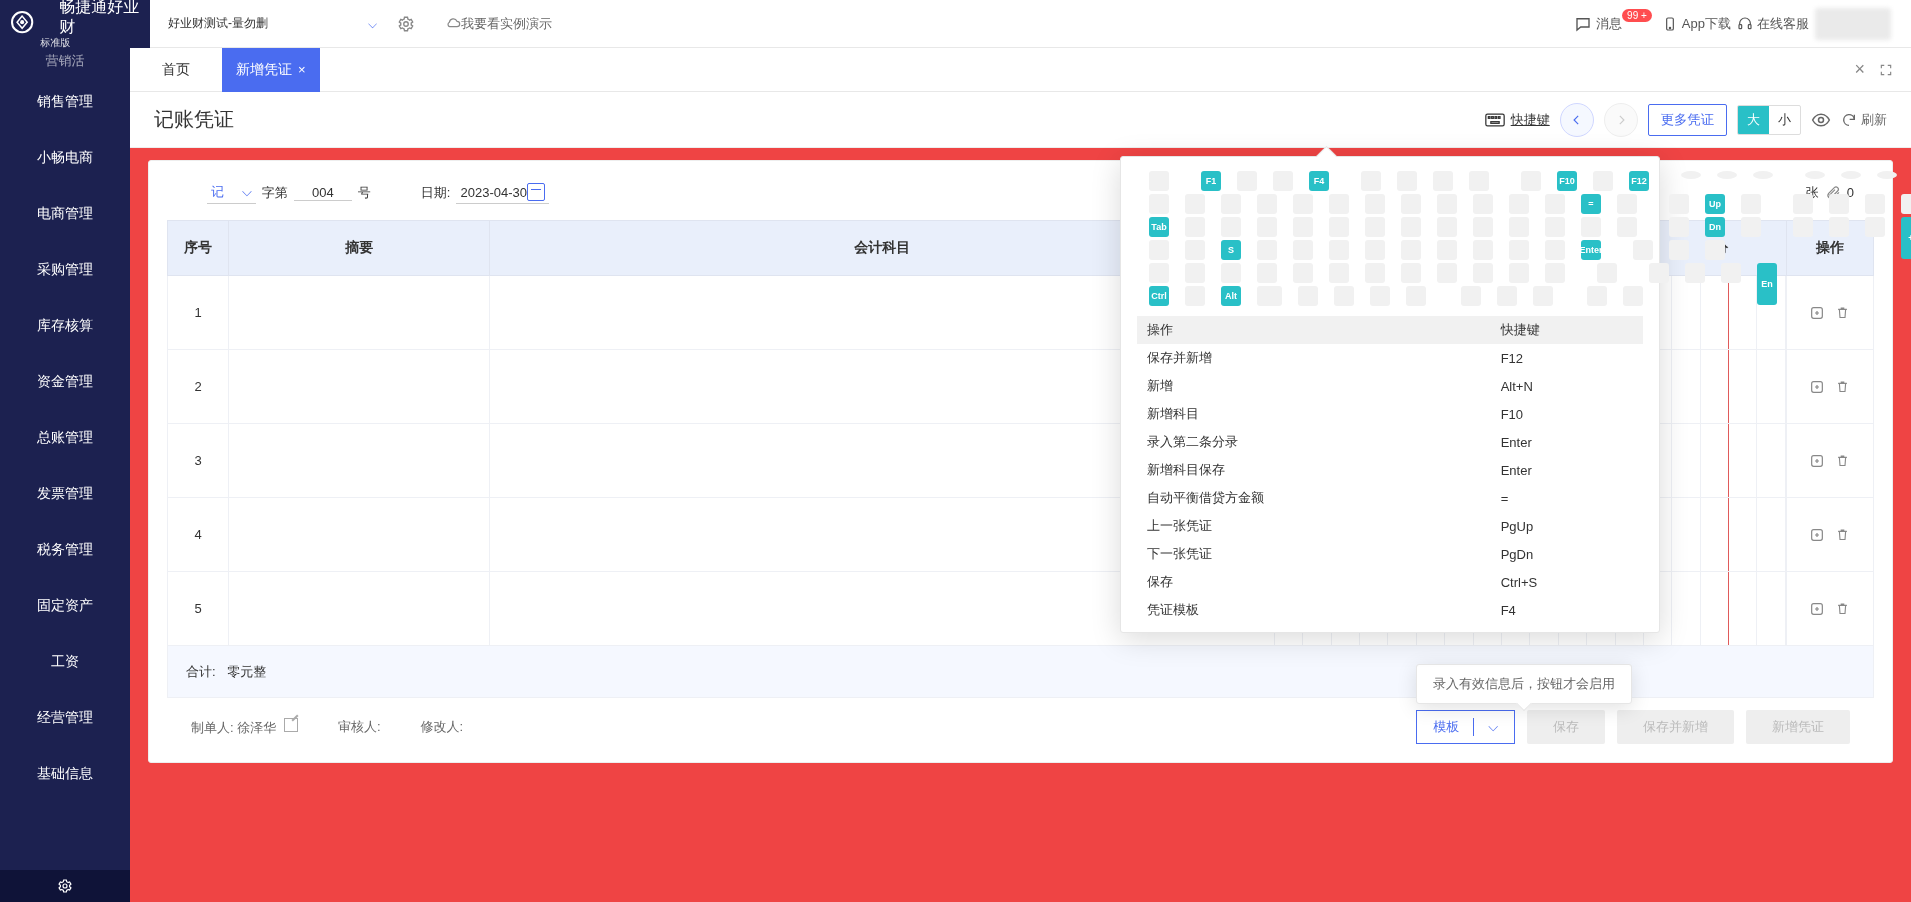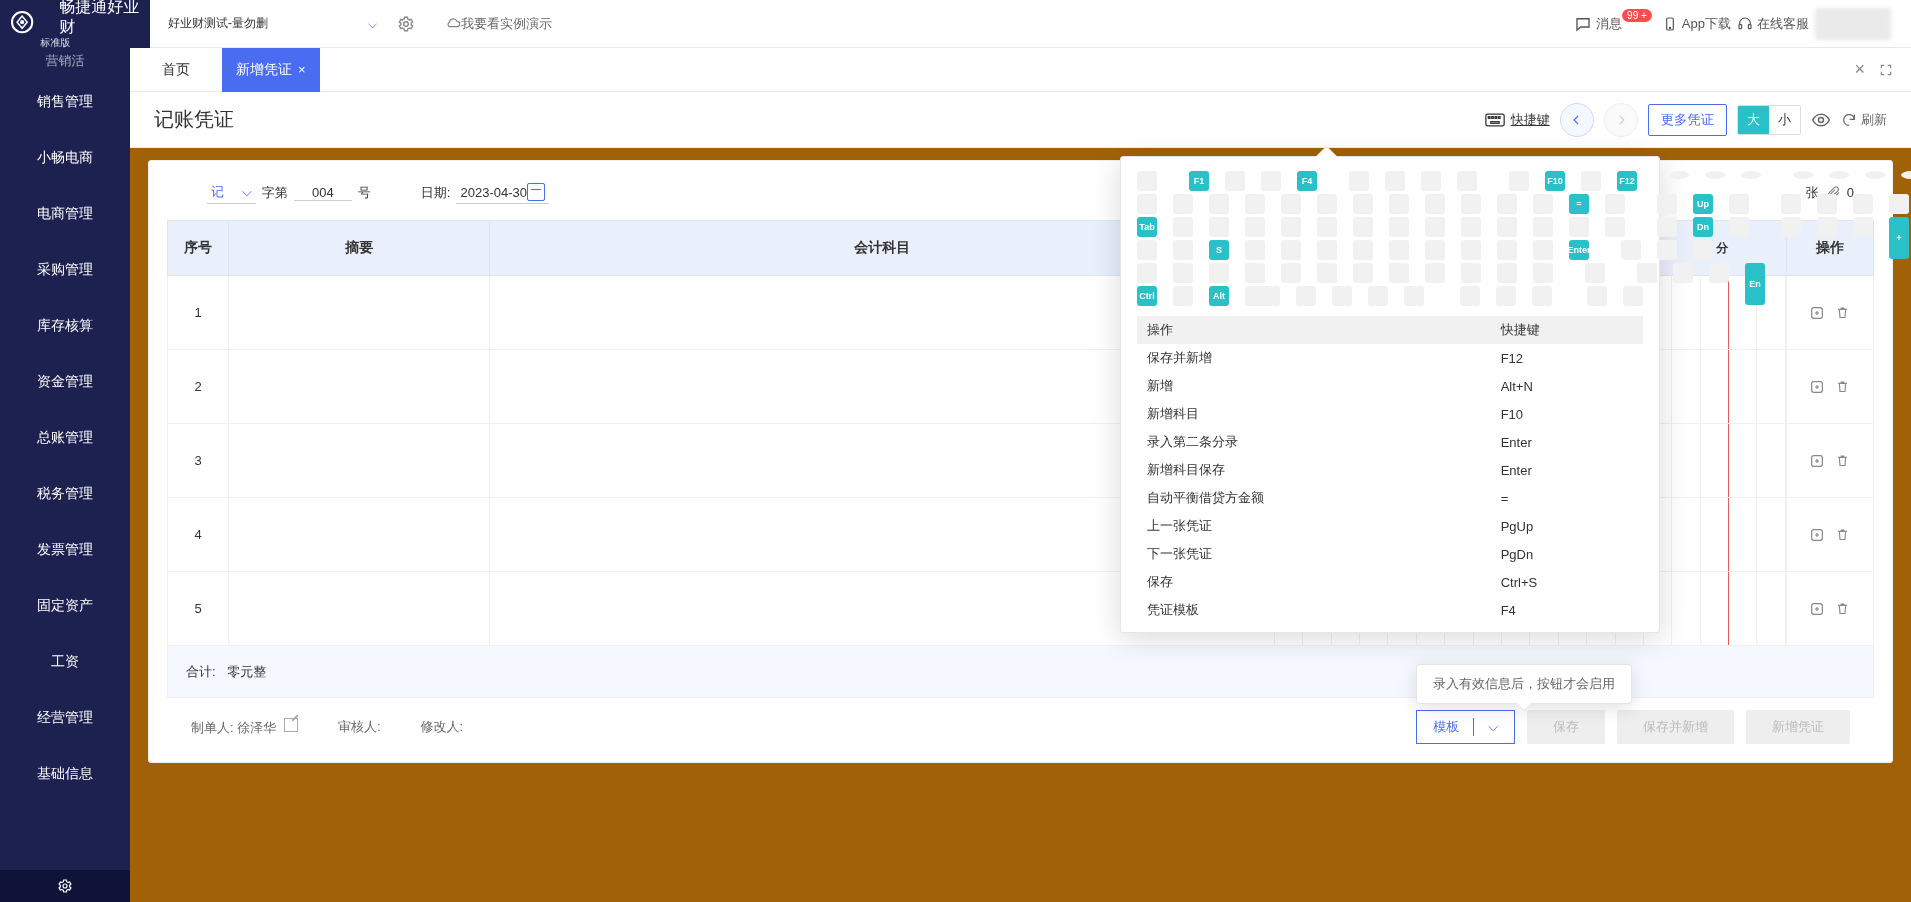--- a/index.html
+++ b/index.html
@@ -16,21 +16,21 @@
 .demo-link { margin-left: 30px; display: flex; align-items: center; color: #666; font-size: 13px; }
 .header-right { margin-left: auto; display: flex; align-items: center; gap: 6px; color: #555; font-size: 13px; }
 .badge { background: #ff4d4f; color: #fff; font-size: 10px; border-radius: 8px; padding: 1px 5px; position: relative; top: -8px; left: -4px; }
 .avatar-box { width: 76px; height: 32px; background: #eaeaea; border-radius: 3px; position: relative; filter: blur(2px); }
 
 .app-body { display: flex; height: calc(100% - 48px); }
 .sidebar { width: 130px; background: #1c2150; color: #fff; display: flex; flex-direction: column; position: relative; }
 .side-item { height: 56px; display: flex; align-items: center; justify-content: center; font-size: 14px; cursor: pointer; }
 .side-foot { margin-top: auto; height: 32px; background: #0f1338; display:flex; align-items:center; justify-content:center;}
 
-.main { flex: 1; background: #a16207; display: flex; flex-direction: column; position: relative; }
+.main { flex: 1; background: #ef4444; display: flex; flex-direction: column; position: relative; }
 .tabs { display: flex; align-items: center; background: #fff; border-bottom: 1px solid #e8e8e8; height: 44px; padding: 0 18px; gap: 18px; }
 .tab { height: 44px; display: flex; align-items: center; padding: 0 14px; font-size: 14px; cursor: pointer; }
 .tab.active { background: #4a6cf0; color: #fff; }
 .tab .close { margin-left: 6px; font-size: 13px; }
 .tab-end-icons { margin-left: auto; display: flex; align-items: center; gap: 14px;}
 
 .title-row { display: flex; align-items: center; background: #fff; height: 56px; padding: 0 24px; border-bottom: 1px solid #eee; }
 .page-title { font-size: 20px; font-weight: 500; }
 .title-controls { margin-left: auto; display: flex; align-items: center; gap: 10px; }
 .kbd-link { display: flex; align-items: center; gap: 6px; text-decoration: underline; cursor: pointer; }
@@ -69,21 +69,21 @@
 
 .footer-line { display: flex; align-items: center; gap: 40px; padding: 12px 24px 0 24px; color:#666; font-size:13px;}
 .btn-row { margin-left: auto; display: flex; align-items: center; gap: 12px; }
 .btn-template { border:1px solid #4a6cf0; color:#4a6cf0; padding: 7px 16px; display:flex; align-items:center; gap:14px; cursor:pointer;}
 .btn-template .divider{width:1px;height:18px;background:#4a6cf0;}
 .btn-gray { background:#eee; color:#bbb; padding: 8px 26px; border-radius:2px; }
 
 .shortcut-pop { position: absolute; top: 108px; left: 990px; width: 540px; background: #fff; border:1px solid #e6e6e6; box-shadow: 0 6px 30px rgba(0,0,0,.15); border-radius: 3px; padding: 14px 16px 8px 16px; z-index: 40;}
 .shortcut-pop:before{content:"";position:absolute;top:-8px;left:198px;width:14px;height:14px;background:#fff;border-left:1px solid #e6e6e6;border-top:1px solid #e6e6e6;transform:rotate(45deg);}
 .kbd-rows { display:flex; flex-direction:column; gap:3px; margin-bottom: 10px;}
-.kbd-row { display:flex; gap:16px; }
+.kbd-row { display:flex; gap:16px;margin-left:12px; }
 .key { height:20px; min-width:20px; background:#f1f1f1; border-radius:3px; font-size:9px; display:flex; align-items:center; justify-content:center;}
 .key.hl { background:#29c0c7; color:#fff; font-weight:600;}
 .sc-table { width:100%; border-collapse:collapse;}
 .sc-table th { background:#f1f1f1; text-align:left; padding:5px 10px; font-weight:500; font-size:13px;}
 .sc-table td { padding:5px 10px; font-size:13px;}
 
 .tooltip { position:absolute; right: 260px; bottom: 58px; background:#fff; border:1px solid #e6e6e6; box-shadow:0 4px 20px rgba(0,0,0,.12); padding: 10px 16px; border-radius:3px; font-size:13px; color:#666;}
 .tooltip:after{content:"";position:absolute;bottom:-6px;left:50%;width:10px;height:10px;background:#fff;border-right:1px solid #e6e6e6;border-bottom:1px solid #e6e6e6;transform:translateX(-50%) rotate(45deg);}
 svg { display: block; }
 .edit-ico{display:inline-block;width:14px;height:14px;border:1px solid #aaa;position:relative;}
@@ -155,22 +155,22 @@
 
   <div class="sidebar">
     <div class="side-item" style="height:26px;font-size:13px;opacity:.6;">营销活</div>
     <div class="side-item">销售管理</div>
     <div class="side-item">小畅电商</div>
     <div class="side-item">电商管理</div>
     <div class="side-item">采购管理</div>
     <div class="side-item">库存核算</div>
     <div class="side-item">资金管理</div>
     <div class="side-item">总账管理</div>
+    <div class="side-item">发票管理</div>
     <div class="side-item">税务管理</div>
-    <div class="side-item">发票管理</div>
     <div class="side-item">固定资产</div>
     <div class="side-item">工资</div>
     <div class="side-item">经营管理</div>
     <div class="side-item">基础信息</div>
     <div class="side-foot">
       <svg width="16" height="16" viewBox="0 0 24 24" fill="none" stroke="#fff" stroke-width="1.8">
           <circle cx="12" cy="12" r="3"></circle>
           <path d="M19 12a7 7 0 0 0-.1-1.2l2-1.5-2-3.4-2.3.9a7 7 0 0 0-2-1.2L14 3h-4l-.6 2.6a7 7 0 0 0-2 1.2l-2.3-.9-2 3.4 2 1.5A7 7 0 0 0 5 12c0 .4 0 .8.1 1.2l-2 1.5 2 3.4 2.3-.9c.6.5 1.3.9 2 1.2L10 21h4l.6-2.6c.7-.3 1.4-.7 2-1.2l2.3.9 2-3.4-2-1.5c.1-.4.1-.8.1-1.2z"></path>
         </svg>
     </div>

